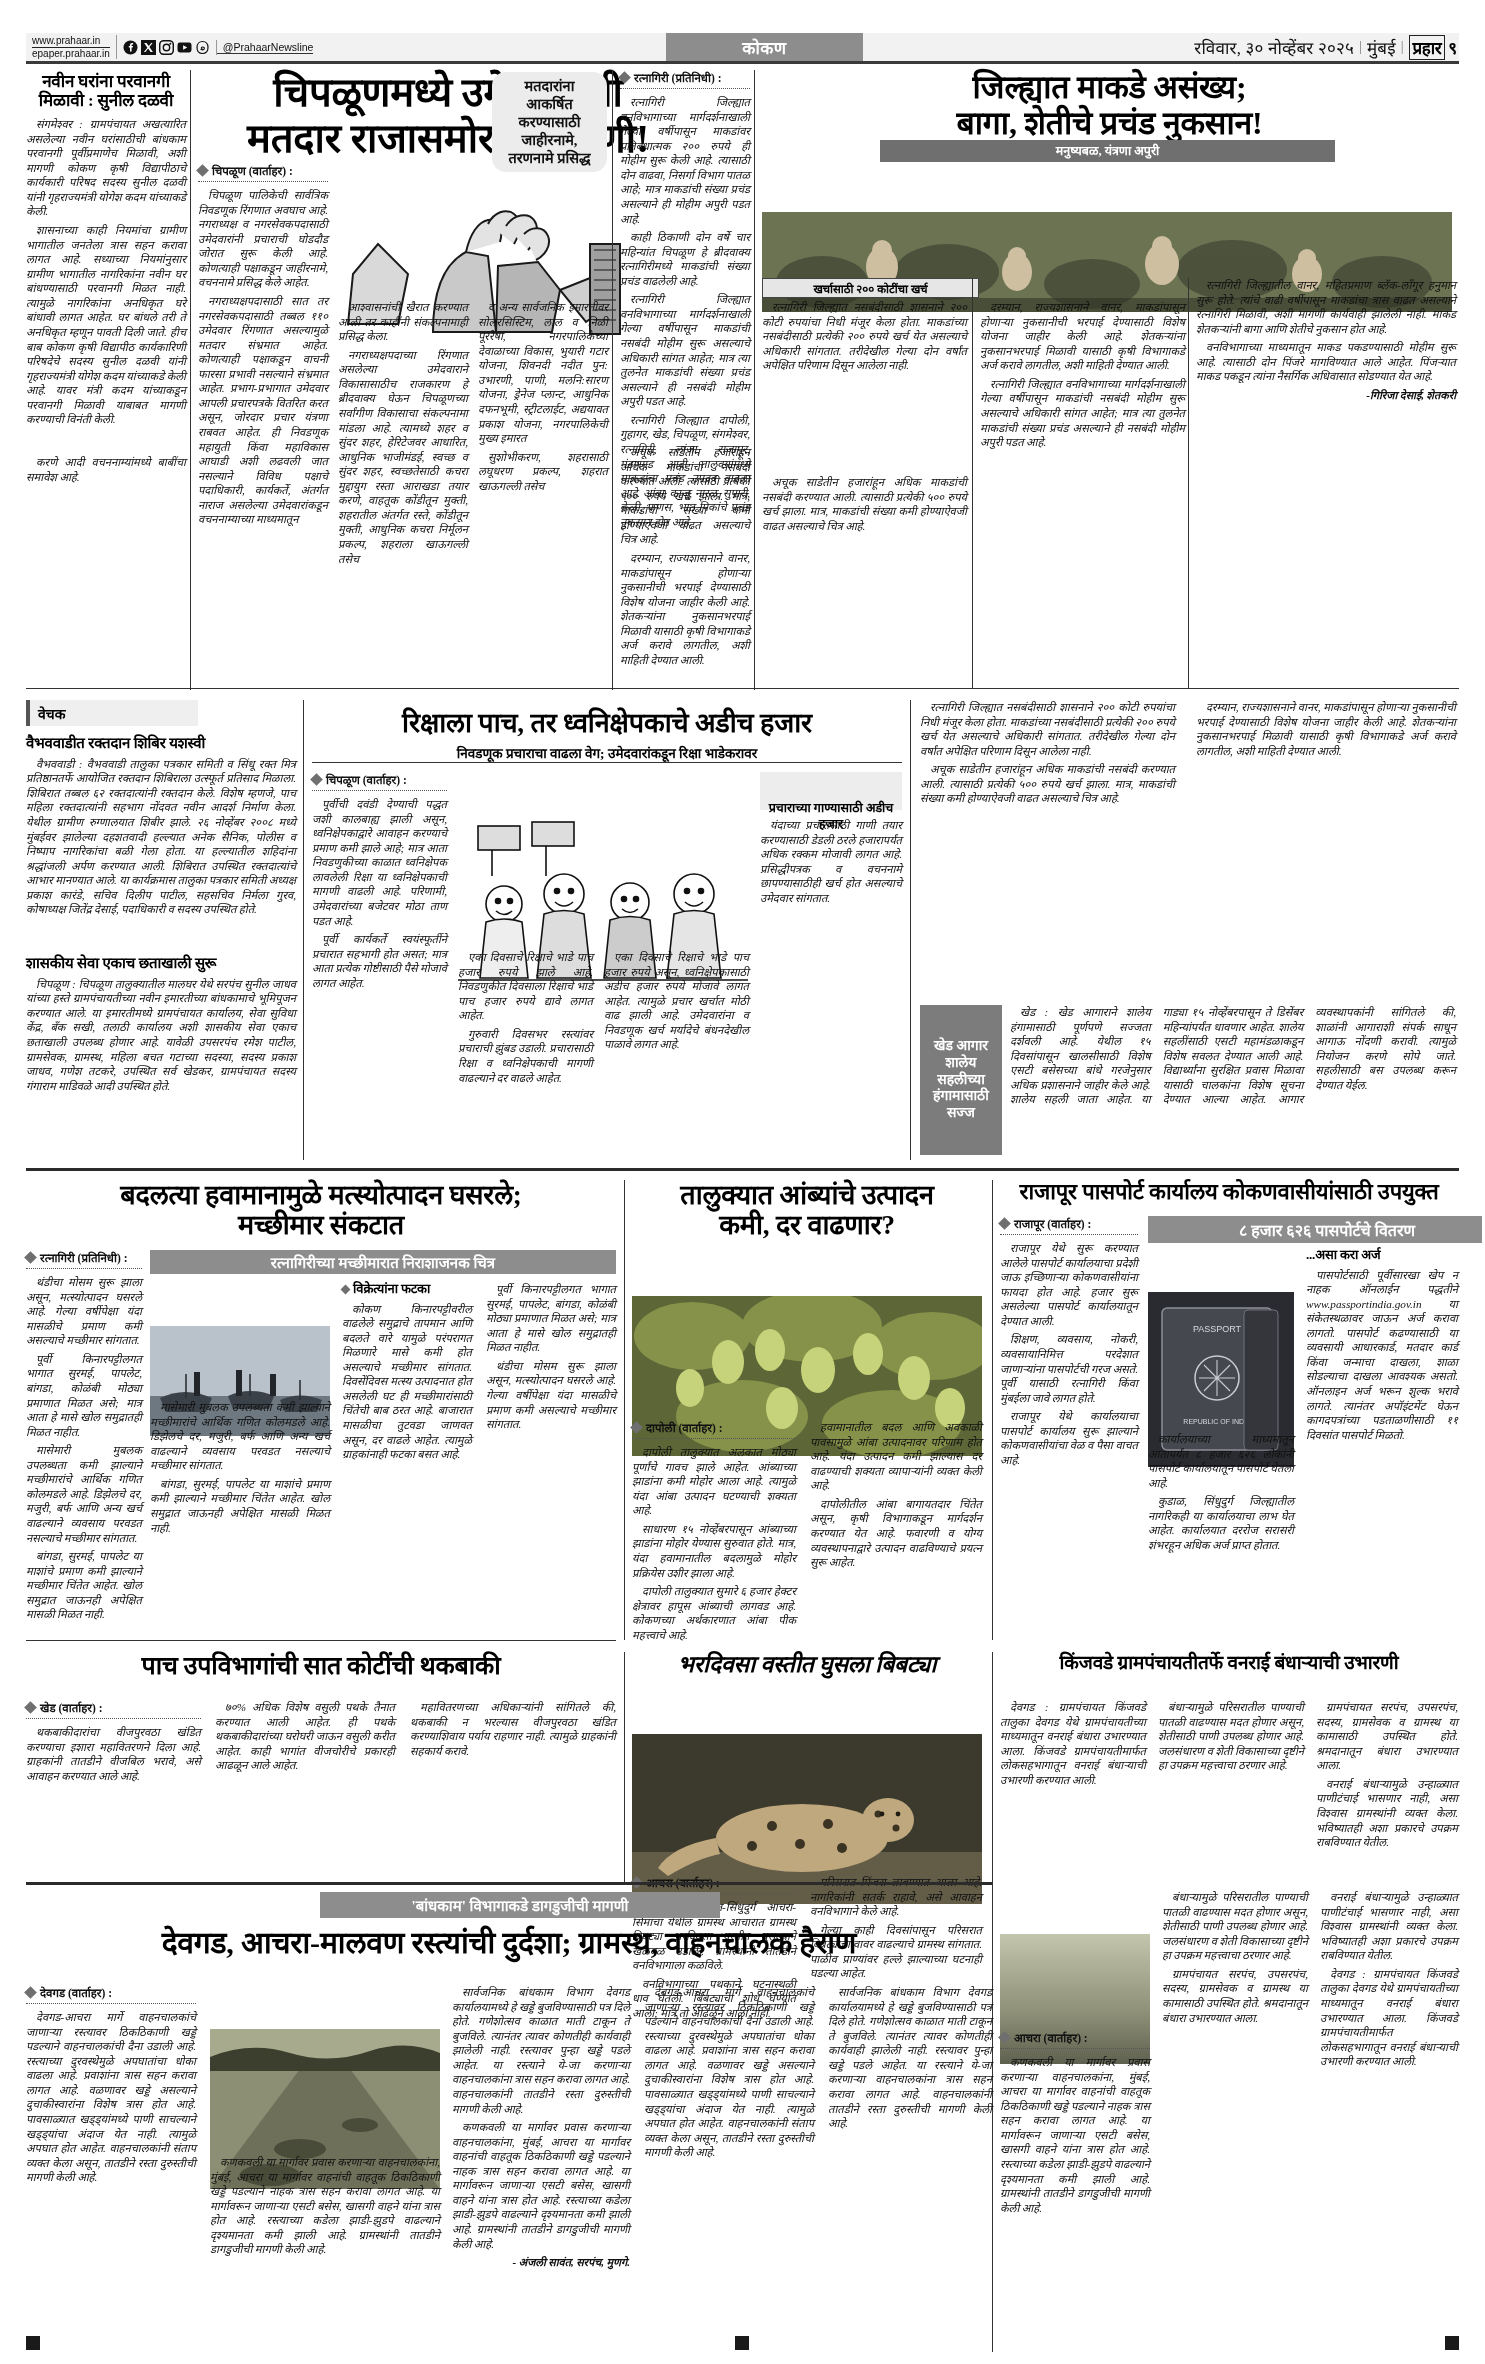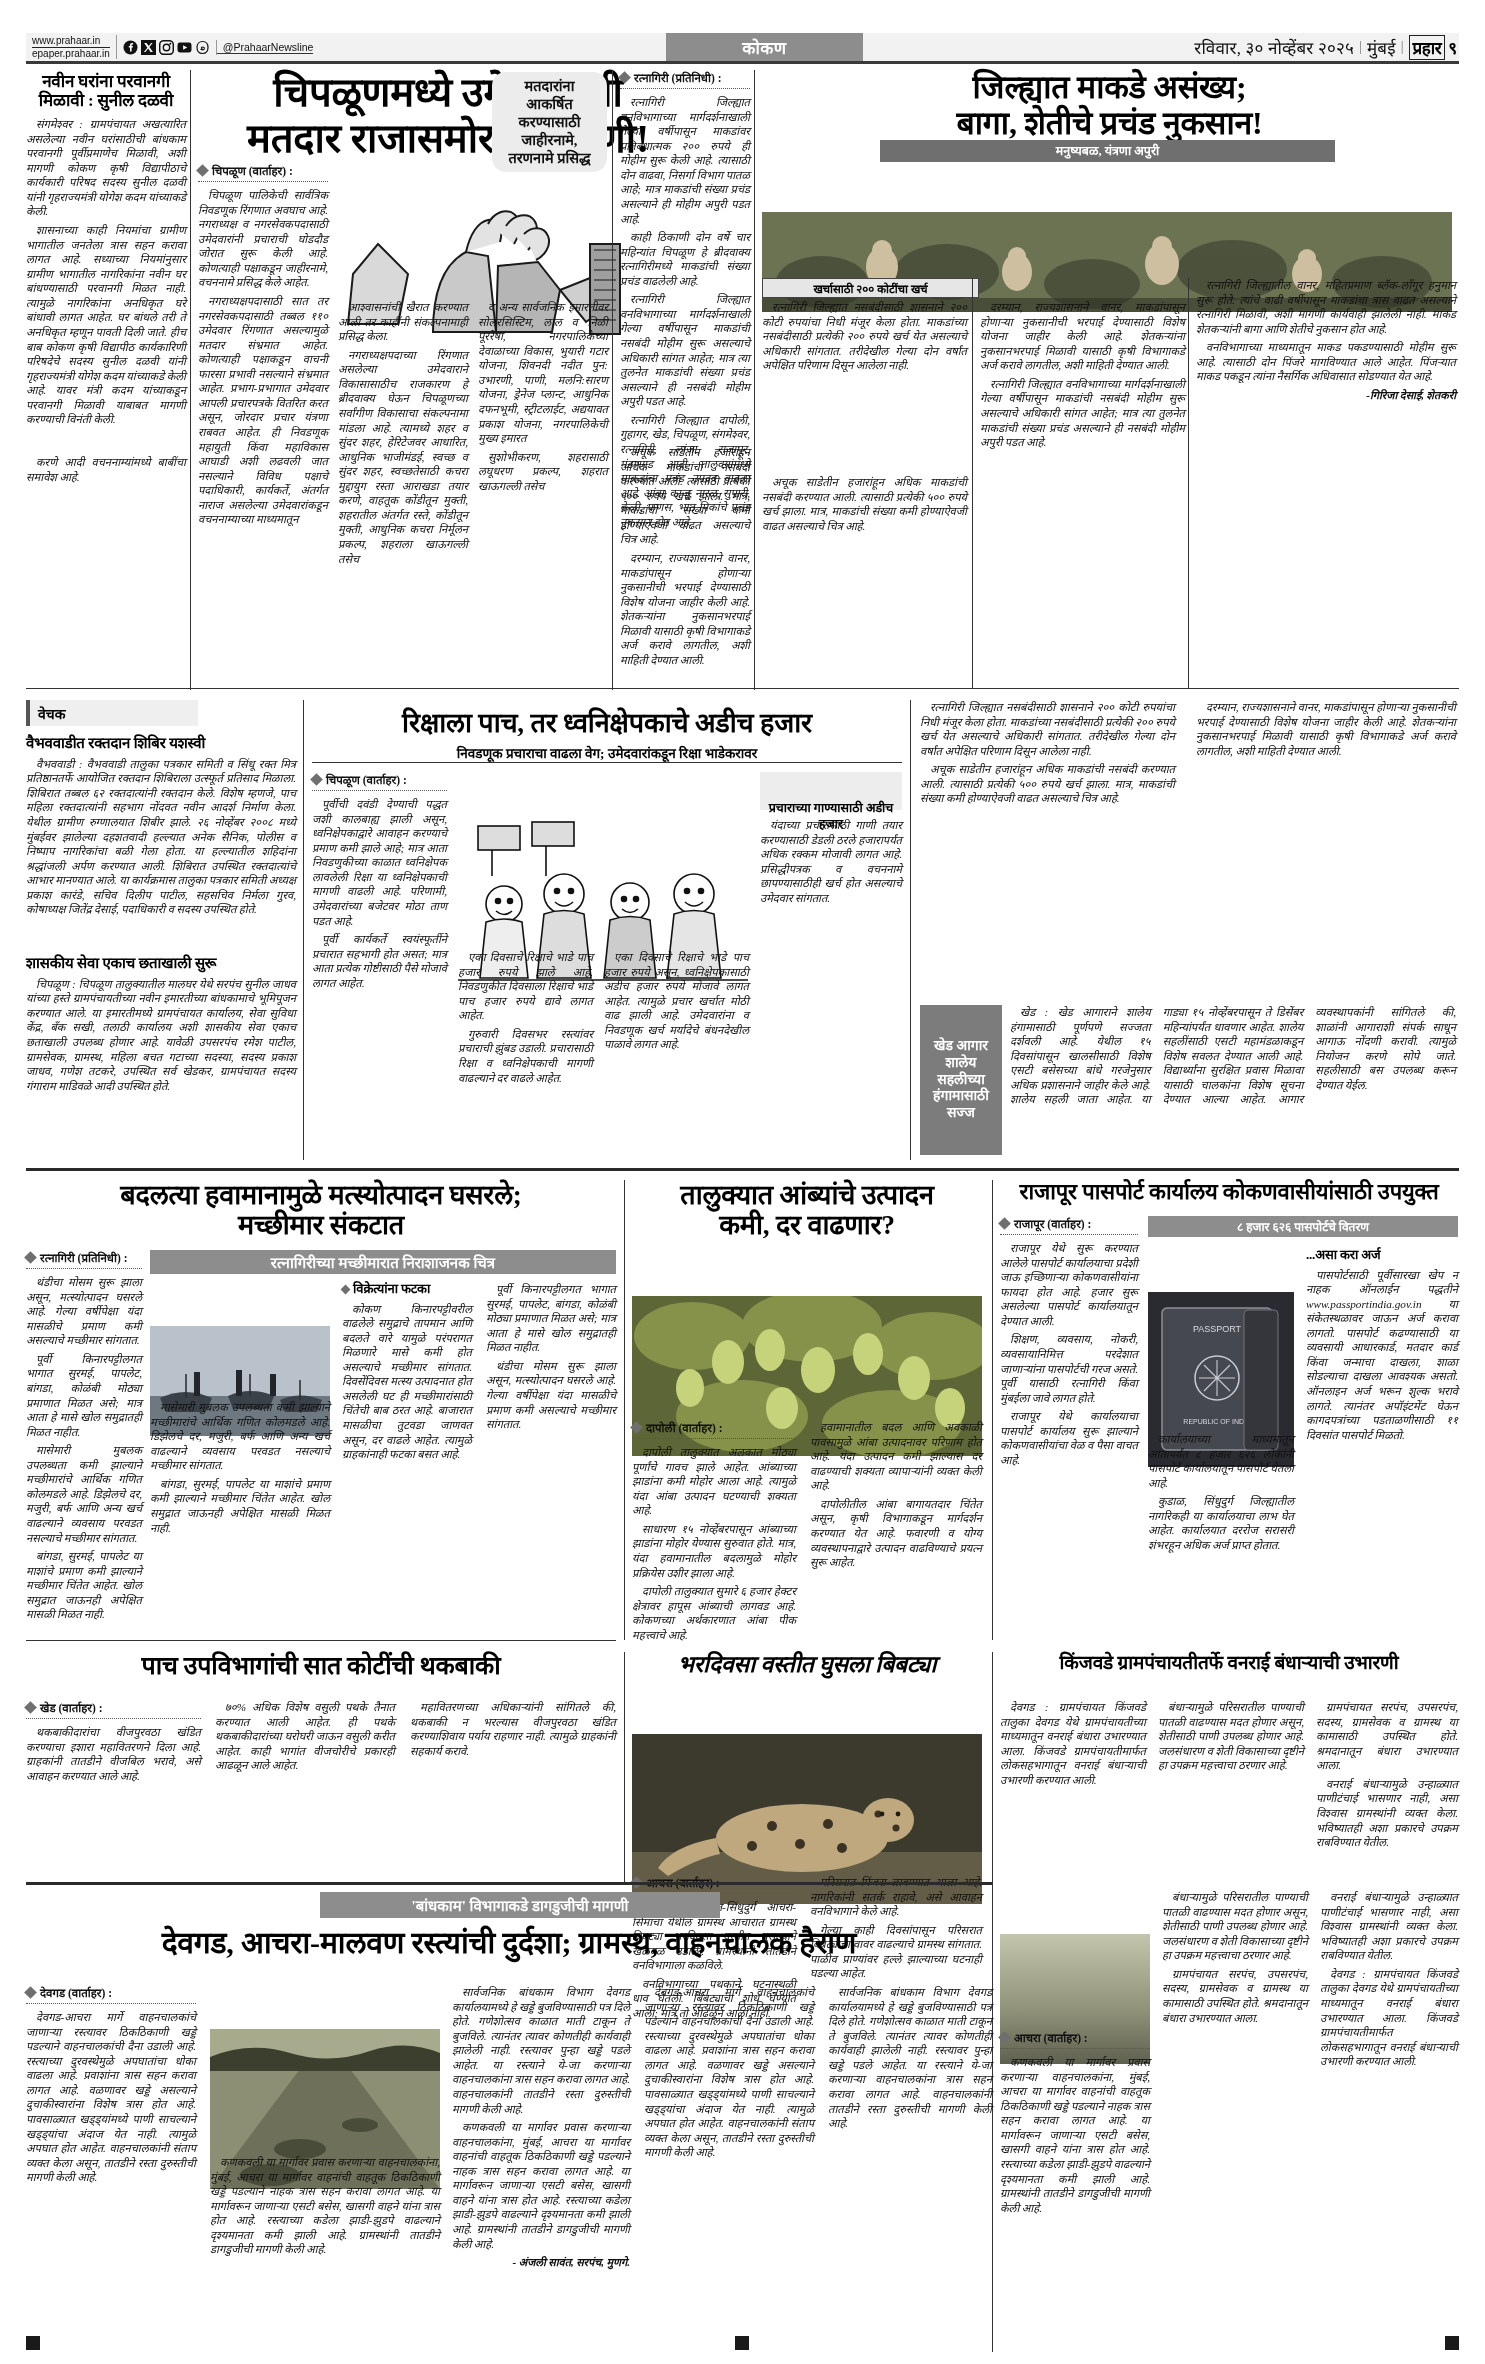--- a/index.html
+++ b/index.html
@@ -532,21 +532,21 @@
       <p class="first">हवामानातील बदल आणि अवकाळी पावसामुळे आंबा उत्पादनावर परिणाम होत आहे. यंदा उत्पादन कमी झाल्यास दर वाढण्याची शक्यता व्यापाऱ्यांनी व्यक्त केली आहे.</p>
       <p>दापोलीतील आंबा बागायतदार चिंतेत असून, कृषी विभागाकडून मार्गदर्शन करण्यात येत आहे. फवारणी व योग्य व्यवस्थापनाद्वारे उत्पादन वाढविण्याचे प्रयत्न सुरू आहेत.</p>
     </div>
   </div>
 
   <div class="vrule" style="left:992px;top:1180px;height:460px;"></div>
 
   <div class="colwrap" style="left:1000px;top:1180px;width:458px;">
     <div class="hl" style="font-size:22px;text-align:center;">राजापूर पासपोर्ट कार्यालय कोकणवासीयांसाठी उपयुक्त</div>
   </div>
-  <div class="grayband" style="left:1148px;top:1216px;width:310px;height:21px;font-size:12px;">८ हजार ६२६ पासपोर्टचे वितरण</div>
+  <div class="grayband" style="left:1148px;top:1216px;width:310px;height:27px;font-size:16px;padding-left:24px;">८ हजार ६२६ पासपोर्टचे वितरण</div>
 
   <div class="colwrap" style="left:1000px;top:1216px;width:138px;">
     <div class="dateline-tag">
       <span class="dia"></span>
       <span>राजापूर (वार्ताहर) :</span>
     </div>
     <div class="dotted"></div>
     <div class="body-text">
       <p class="first">राजापूर येथे सुरू करण्यात आलेले पासपोर्ट कार्यालयाचा प्रदेशी जाऊ इच्छिणाऱ्या कोकणवासीयांना फायदा होत आहे. हजार सुरू असलेल्या पासपोर्ट कार्यालयातून देण्यात आली.</p>
       <p>शिक्षण, व्यवसाय, नोकरी, व्यवसायानिमित्त परदेशात जाणाऱ्यांना पासपोर्टची गरज असते. पूर्वी यासाठी रत्नागिरी किंवा मुंबईला जावे लागत होते.</p>

